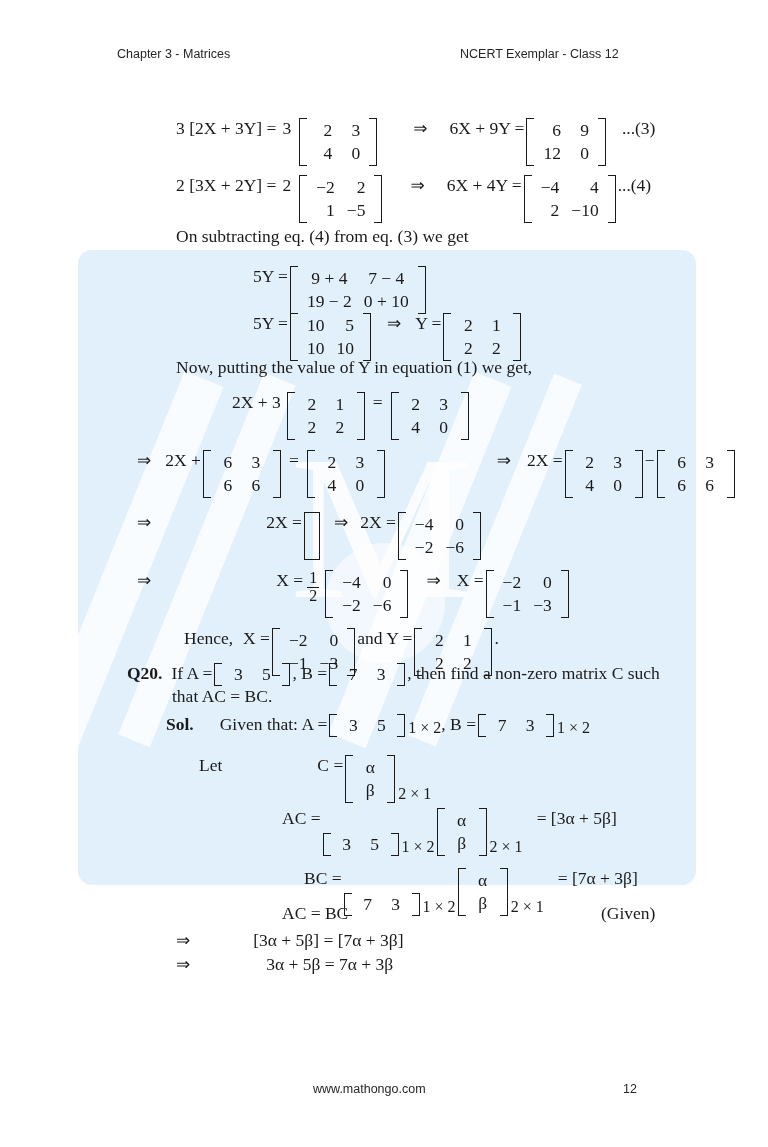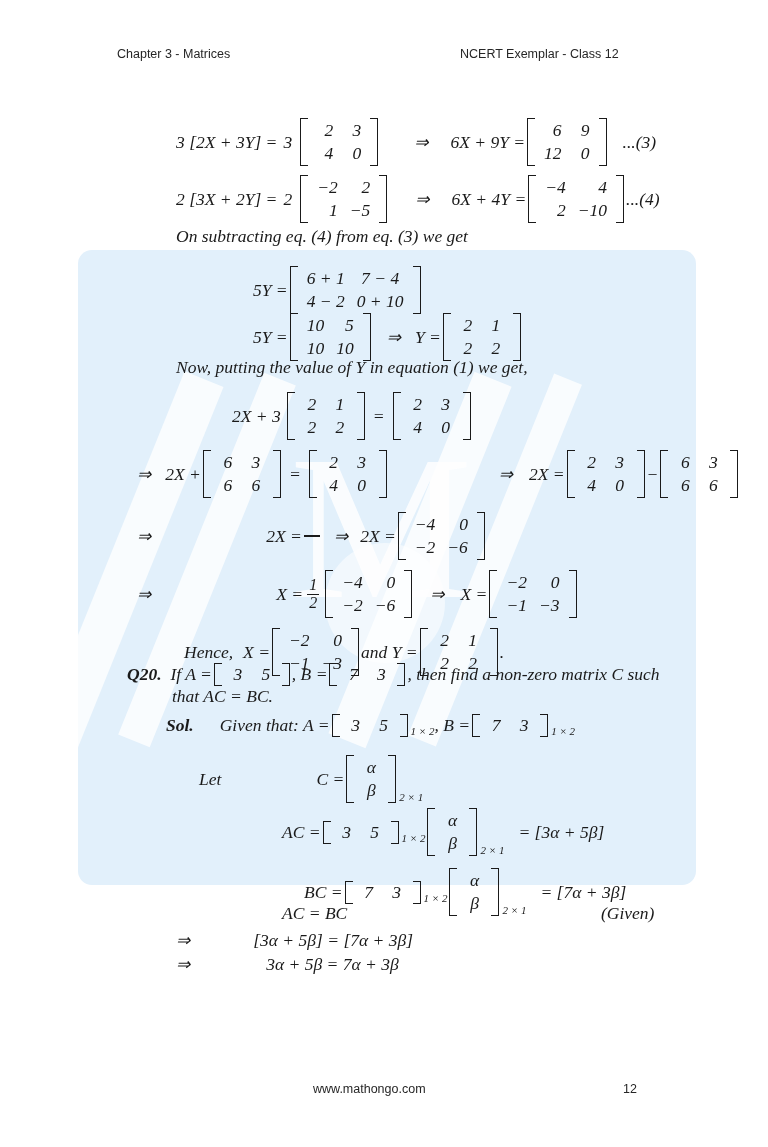--- a/index.html
+++ b/index.html
@@ -42,38 +42,38 @@
   .hdr{position:absolute;top:47px;left:0;right:0;
     font-family:"Liberation Sans", sans-serif;font-size:12.5px;color:#262626;}
   .hdr .l{position:absolute;left:117px;}
   .hdr .r{position:absolute;left:460px;}
   .ftr{position:absolute;top:1082px;left:0;right:0;
     font-family:"Liberation Sans", sans-serif;font-size:12.5px;color:#262626;}
   .ftr .c{position:absolute;left:313px;}
   .ftr .p{position:absolute;left:623px;}
 
   
-  .row{position:absolute;display:flex;align-items:center;
-    font-size:17.5px;white-space:nowrap;font-style:italic;}
+  .row{position:absolute;display:flex;
+    font-size:17.5px;white-space:nowrap;}
   .txt{font-size:17.5px;}
   .op{padding:0 6px;}
   .arrow{font-size:17px;}
 
   
   .mx{display:inline-flex;align-items:stretch;margin:0 2px;vertical-align:middle;}
   .br{width:7px;align-self:stretch;}
   .br.l{border-left:1.6px solid #1a1a1a;border-top:1.6px solid #1a1a1a;border-bottom:1.6px solid #1a1a1a;}
   .br.r{border-right:1.6px solid #1a1a1a;border-top:1.6px solid #1a1a1a;border-bottom:1.6px solid #1a1a1a;}
   .cells{display:grid;padding:1px 3px;}
   .cells.c2{grid-template-columns:auto auto;}
   .cells.c1{grid-template-columns:auto;}
   .cell{font-size:17.5px;line-height:1.32;text-align:right;
         padding:0 6px;min-width:16px;}
   .cell.ctr{text-align:center;}
-  .sub{font-size:11px;vertical-align:-5px;padding-left:1px;}
+  .sub{font-size:16px;vertical-align:-5px;padding-left:1px;}
   .subw{display:flex;align-items:flex-end;}
 
   
   .rowmx .cells{padding:0 2px;}
 
   
   .frac{display:inline-flex;flex-direction:column;align-items:center;
         vertical-align:middle;margin:0 4px;line-height:1.05;}
   .frac .n{font-size:16px;padding:0 2px;}
   .frac .d{font-size:16px;padding:0 2px;border-top:1.4px solid #1a1a1a;}
@@ -160,23 +160,23 @@
 
     <div class="row" style="left:176px;top:226px;">
       <span class="txt">On subtracting eq. (4) from eq. (3) we get</span>
     </div>
 
     <div class="row" style="left:253px;top:266px;">
       <span class="txt">5Y =</span>
       <span class="mx">
         <span class="br l"></span>
         <span class="cells c2">
-          <span class="cell ctr">6 + 1</span>
+          <span class="cell ctr">9 + 4</span>
           <span class="cell ctr">7 − 4</span>
-          <span class="cell ctr">4 − 2</span>
+          <span class="cell ctr">19 − 2</span>
           <span class="cell ctr">0 + 10</span>
         </span>
         <span class="br r"></span>
       </span>
     </div>
 
     <div class="row" style="left:253px;top:313px;">
       <span class="txt">5Y =</span>
       <span class="mx">
         <span class="br l"></span>

